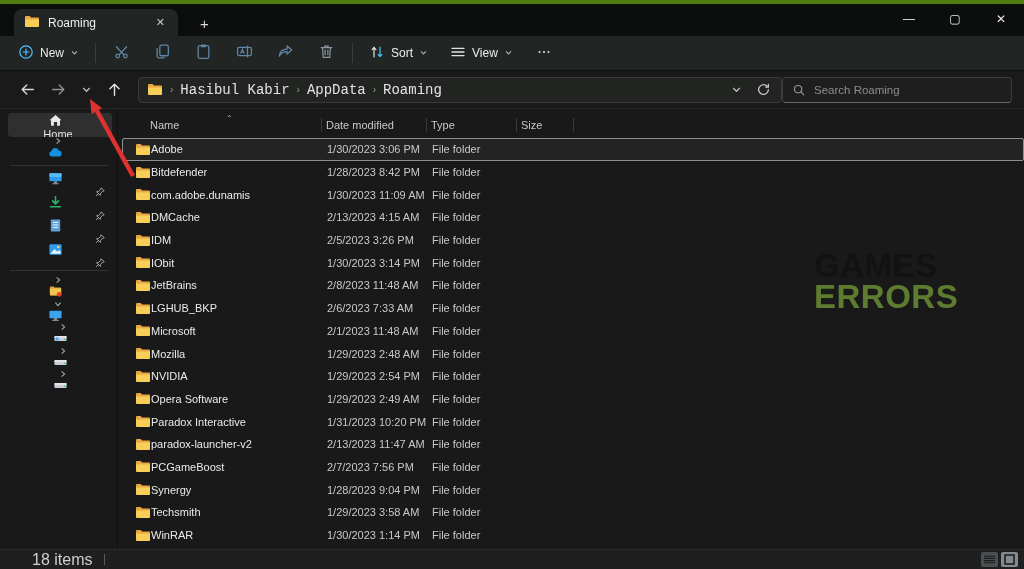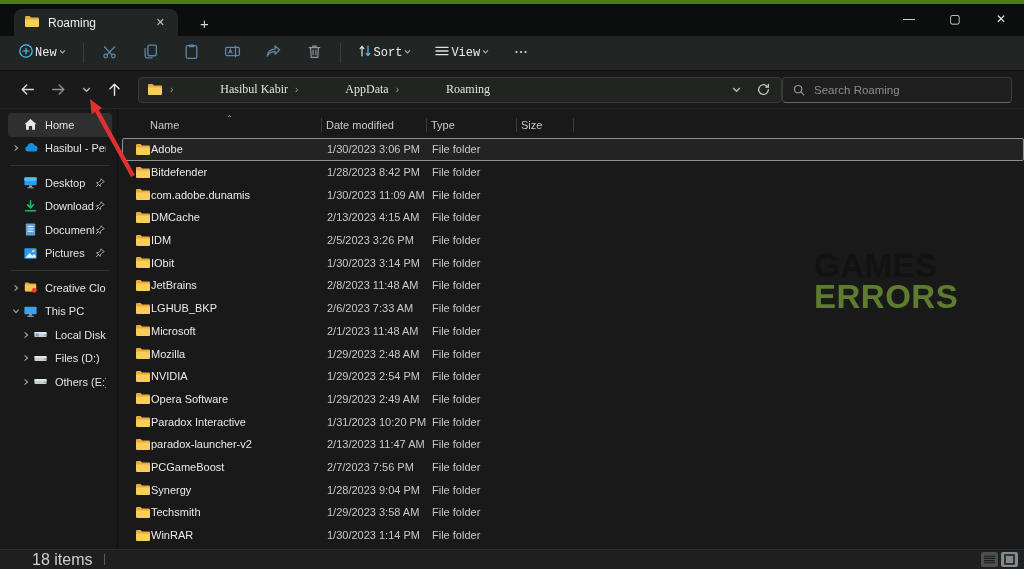--- a/index.html
+++ b/index.html
@@ -14,43 +14,43 @@
   .tab{ display:flex; align-items:center; gap:8px; width:164px; height:27px; margin-left:14px;
         background:#20242255; background:#212523; border-radius:8px 8px 0 0; padding:0 8px 0 10px; }
   .tab-label{ font-size:12px; color:#f0f0f0; flex:1; }
   .tab-close{ background:none; border:none; color:#c9c9c9; font-size:11px; cursor:pointer; padding:2px 5px; border-radius:4px; }
   .newtab{ background:none; border:none; color:#d8d8d8; font-size:15px; margin:0 0 4px 22px; cursor:pointer; }
   .wincontrols{ position:absolute; right:0; top:0; height:30px; display:flex; }
   .wincontrols button{ width:46px; height:30px; background:none; border:none; color:#e8e8e8; font-size:12px; cursor:pointer; }
   
   .toolbar{ position:absolute; left:0; top:32px; width:100%; height:35px; background:#212523;
             border-bottom:1px solid #101010; display:flex; align-items:center; padding:0 10px; }
-  .tbtn{ display:flex; align-items:center; gap:1px; background:none; border:none; color:#ececec;
-         font-size:12px; font-family:Liberation Mono, monospace; padding:5px 8px; border-radius:4px; cursor:pointer; }
+  .tbtn{ display:flex; align-items:center; gap:6px; background:none; border:none; color:#ececec;
+         font-size:12px; font-family:Liberation Sans, sans-serif; padding:5px 8px; border-radius:4px; cursor:pointer; }
   .ibtn{ background:none; border:none; padding:5px 9px; cursor:pointer; display:flex; align-items:center; }
   .tdiv{ width:1px; height:20px; background:#3a3e3c; margin:0 8px; }
   .chev{ opacity:.85 }
   .gap{ width:6px }
   
   .addrrow{ position:absolute; left:0; top:67px; width:100%; height:38px; background:#1a1a1a;
             border-bottom:1px solid #262626; display:flex; align-items:center; padding:0 12px; }
   .navbtn{ background:none; border:none; padding:5px 7px; cursor:pointer; display:flex; align-items:center; }
   .addrfield{ display:flex; align-items:center; flex:0 0 644px; height:26px; margin-left:8px; background:#222422;
               border:1px solid #3a3a3a; border-radius:4px; padding:0 8px; }
-  .crumb{ background:none; border:none; color:#e3e3e3; font-size:12px; font-family:Liberation Serif, serif; padding:3px 6px; border-radius:3px; cursor:pointer;margin-left:40px; }
+  .crumb{ background:none; border:none; color:#e3e3e3; font-size:14px; font-family:Liberation Mono, monospace; padding:3px 6px; border-radius:3px; cursor:pointer; }
   .crumbsep{ color:#9a9a9a; font-size:10px; padding:0 1px; }
   .addr-right{ margin-left:auto; display:flex; align-items:center; gap:10px; }
   .searchfield{ display:flex; align-items:center; gap:8px; margin-left:auto; width:246px; height:26px;
                 background:#1e1e1e; border:1px solid #3c3c3c; border-bottom-color:#6a6a6a; border-radius:4px; padding:0 9px;justify-content:space-between; }
   .searchfield input{ background:none; border:none; outline:none; color:#d8d8d8; font-family:inherit; font-size:11.5px; width:100%; }
   .searchfield input::placeholder{ color:#8c8c8c; }
   
   .bodyarea{ position:absolute; left:0; top:105px; width:100%; bottom:20px; display:flex; }
   .sidebar{ width:118px; padding:4px 0 0 8px; overflow:hidden; border-right:1px solid #101010; }
-  .sb-item{ display:flex; align-items:center; height:23.5px; padding:0 6px 0 2px; margin-right:5px; border-radius:4px; cursor:pointer; }
+  .sb-item{ display:flex; align-items:center; height:23.5px; padding:0 6px 0 2px; margin-right:5px; border-radius:4px; cursor:pointer;flex-direction:column; }
   .sb-item.sel{ background:#2f2f2f; }
   .sb-chev{ width:12px; display:flex; justify-content:center; flex:none; }
   .sb-ico{ width:17px; display:flex; justify-content:center; flex:none; margin-right:6px; }
   .sb-label{ color:#e3e3e3; font-size:11px; white-space:nowrap; overflow:hidden; }
   .sb-pin{ margin-left:auto; flex:none; display:flex; }
   .sb-sep{ height:1px; background:#323232; margin:5px 8px 5px 2px; }
   .sb-ind1{ padding-left:12px; }
   
   .filepane{ flex:1; position:relative; padding:5px 0 0 4px; }
   .fhdr{ display:grid; grid-template-columns:200px 105px 90px 57px; height:22px; align-items:center; position:relative; }

